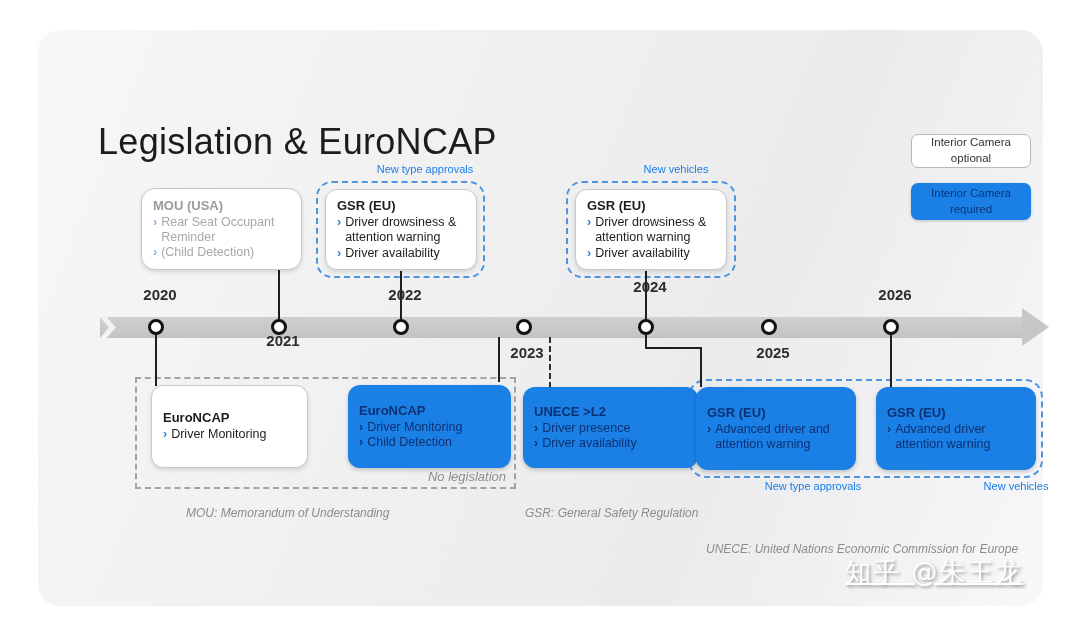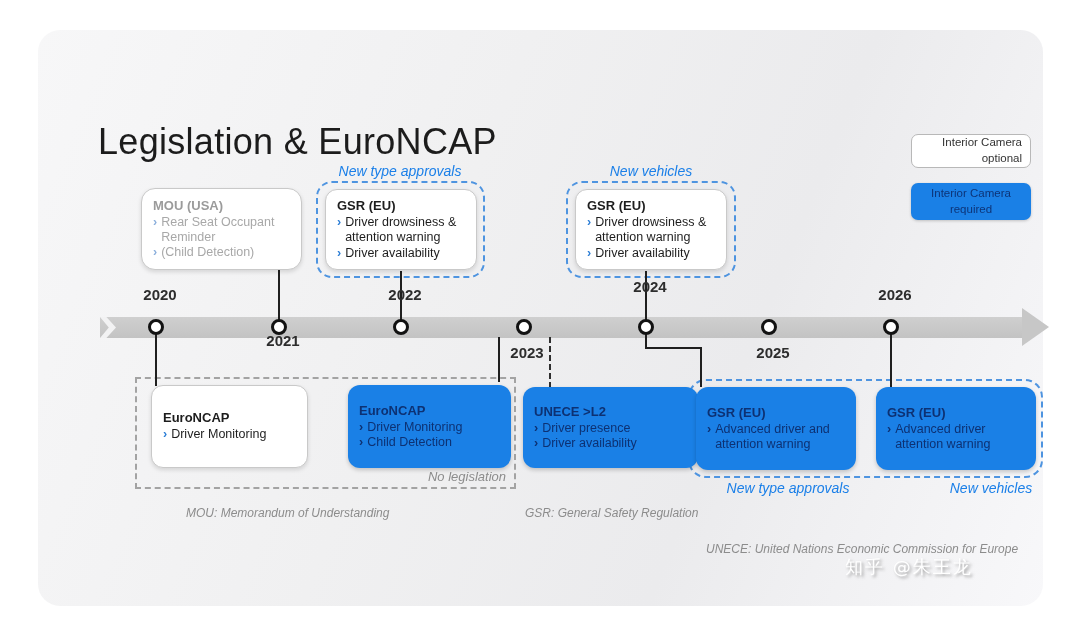--- a/index.html
+++ b/index.html
@@ -16,21 +16,21 @@
   .abs{position:absolute;}
   #page-title{
     left:60px;top:76px;font-size:36px;color:#1c1c1c;letter-spacing:.3px;margin-top:15px;
   }
   
   .legend-box{
     width:120px;box-sizing:border-box;border-radius:7px;
     display:flex;align-items:center;justify-content:center;text-align:center;
     font-size:11.5px;line-height:1.35;padding:4px 8px;
   }
-  #legend-optional{left:873px;top:104px;height:34px;background:#ffffff;border:1px solid #b8b8b8;color:#333;text-align:right;}
+  #legend-optional{left:873px;top:104px;height:34px;background:#ffffff;border:1px solid #b8b8b8;color:#333;}
   #legend-required{left:873px;top:153px;height:37px;background:#1a80e6;color:#0d3478;box-shadow:0 1px 3px rgba(0,0,0,.2);}
   
   .dashed-blue{border:2px dashed #4e94e0;border-radius:16px;box-sizing:border-box;}
   .dashed-gray{border:2px dashed #a3a3a3;box-sizing:border-box;}
   
   .card{
     box-sizing:border-box;border-radius:12px;display:flex;flex-direction:column;
     justify-content:center;padding:8px 11px;z-index:4;
   }
   .card-white{background:#ffffff;border:1px solid #c9c9c9;box-shadow:0 2px 4px rgba(0,0,0,.13);}
@@ -53,28 +53,29 @@
   #band-notch{
     left:62px;top:287px;width:16px;height:21px;background:#f2f2f3;z-index:2;
     clip-path:polygon(0 0,40% 0,100% 50%,40% 100%,0 100%,55% 50%);
   }
   .dot{width:10px;height:10px;border:3px solid #121212;border-radius:50%;background:#fff;z-index:5;}
   .year{transform:translateX(-50%);font-size:15px;font-weight:bold;color:#2d2d2d;z-index:3;white-space:nowrap;}
   .vline{width:2px;background:#1f1f1f;z-index:2;}
   .vline-dashed{width:0;border-left:2px dashed #2e2e2e;z-index:2;}
   .hline{height:2px;background:#1f1f1f;z-index:2;}
   
-  .grp-label{transform:translateX(-50%);font-size:14px;font-style:italic;color:#1a7fe8;white-space:nowrap;z-index:4;}
+  .grp-label{transform:translateX(-50%);font-size:11px;color:#1a7fe8;white-space:nowrap;z-index:4;margin-left:25px;}
   .footnote{font-size:12px;font-style:italic;color:#8c8c8c;white-space:nowrap;}
   #no-legislation{left:330px;top:439px;width:138px;text-align:right;font-size:13px;font-style:italic;color:#8c8c8c;}
   #headline{left:38px;top:504px;width:1005px;text-align:center;font-size:22px;font-weight:bold;color:#0f0f0f;}
   #watermark{
-    left:845px;top:555px;font-size:18px;letter-spacing:2px;color:#ffffff;
+    left:845px;top:555px;font-size:26px;letter-spacing:2px;color:#ffffff;
     text-shadow:2px 2px 3px rgba(140,140,140,.8);z-index:6;
     font-family:"DejaVu Sans", sans-serif;
+    text-decoration:underline;
   }
 </style>
 </head>
 <body>
 
 <div id="slide">
 
   <div id="page-title" class="abs">Legislation &amp; EuroNCAP</div>
 
   <div id="legend-optional" class="abs legend-box">Interior Camera optional</div>

